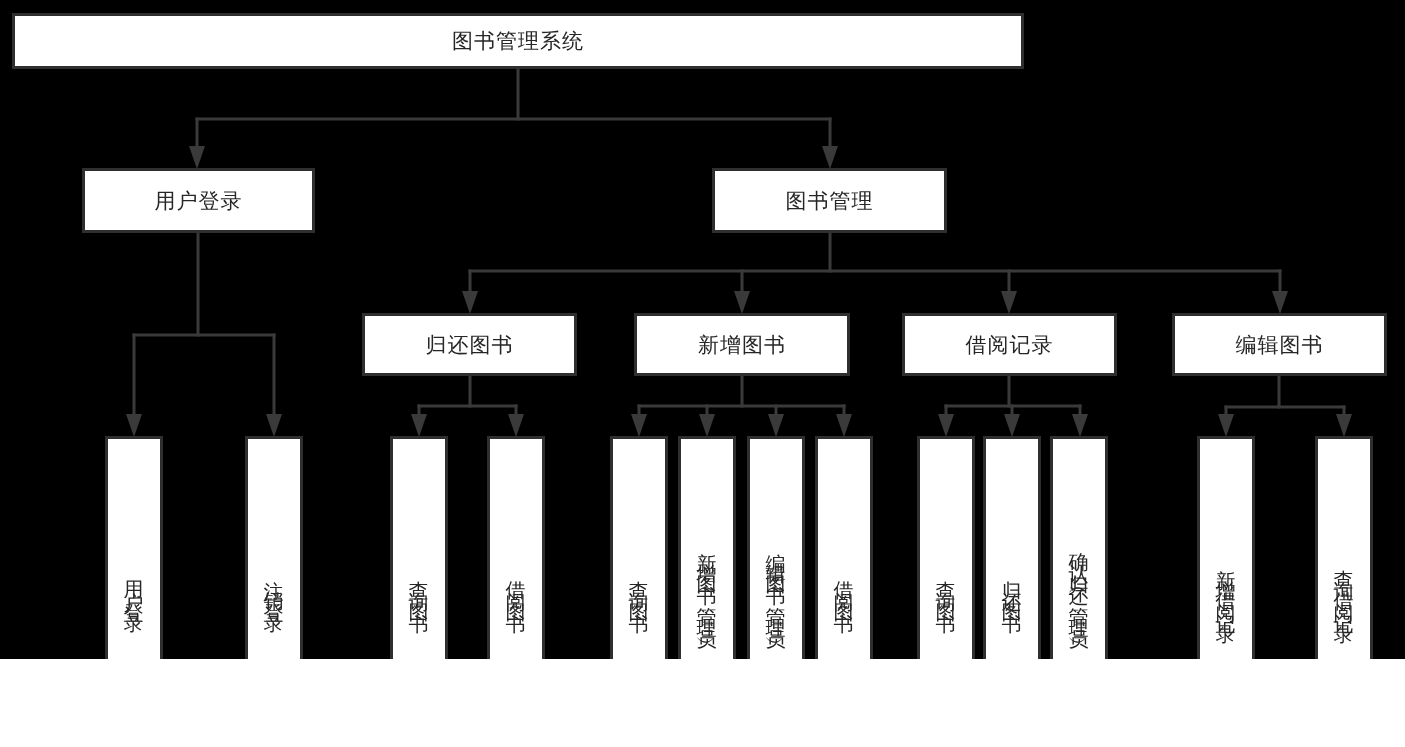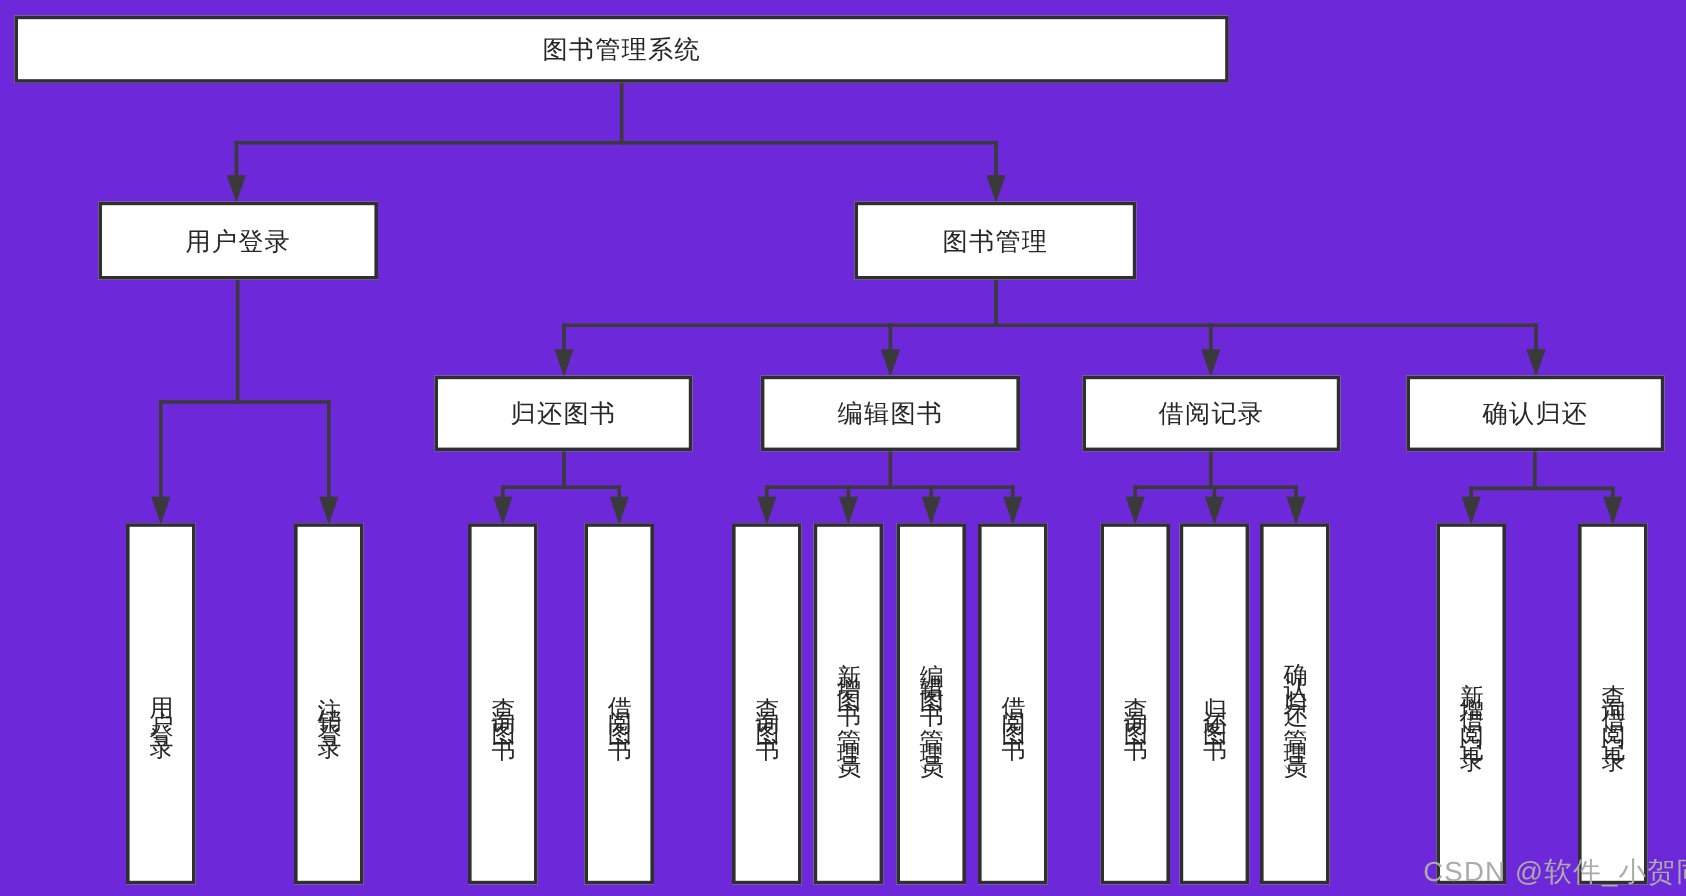--- a/index.html
+++ b/index.html
@@ -1,20 +1,20 @@
 <!DOCTYPE html>
 <html><head>
 <meta charset="utf-8">
 <style>
   html, body { margin: 0; padding: 0; background: #ffffff; }
   .canvas {
     position: relative;
     width: 1405px;
-    height: 747px;
-    background: #6d28d9;
+    height: 659px;
+    background: #000000;
     font-family: "Liberation Sans", sans-serif;
     overflow: hidden;
   }
   svg.wires { position: absolute; left: 0; top: 0; width: 1405px; height: 747px; }
   svg.wires line { stroke: #3a3a3a; stroke-width: 3; stroke-linecap: square; }
   svg.wires polygon { fill: #3a3a3a; }
   .node {
     position: absolute;
     box-sizing: border-box;
     border: 3px solid #2f2f2f;
@@ -135,27 +135,27 @@
     <span>用户登录</span>
   </div>
   <div class="node hnode" style="left:712px; top:168px; width:235px; height:65px;">
     <span>图书管理</span>
   </div>
 
   <div class="node hnode" style="left:362px; top:313px; width:215px; height:63px;">
     <span>归还图书</span>
   </div>
   <div class="node hnode" style="left:634px; top:313px; width:216px; height:63px;">
-    <span>编辑图书</span>
+    <span>新增图书</span>
   </div>
   <div class="node hnode" style="left:902px; top:313px; width:215px; height:63px;">
     <span>借阅记录</span>
   </div>
   <div class="node hnode" style="left:1172px; top:313px; width:215px; height:63px;">
-    <span>确认归还</span>
+    <span>编辑图书</span>
   </div>
 
   <div class="node vnode" style="left:105px; top:436px; width:58px; height:301px;">
     <span>用户登录</span>
   </div>
   <div class="node vnode" style="left:245px; top:436px; width:58px; height:301px;">
     <span>注销登录</span>
   </div>
 
   <div class="node vnode" style="left:390px; top:436px; width:58px; height:301px;">

